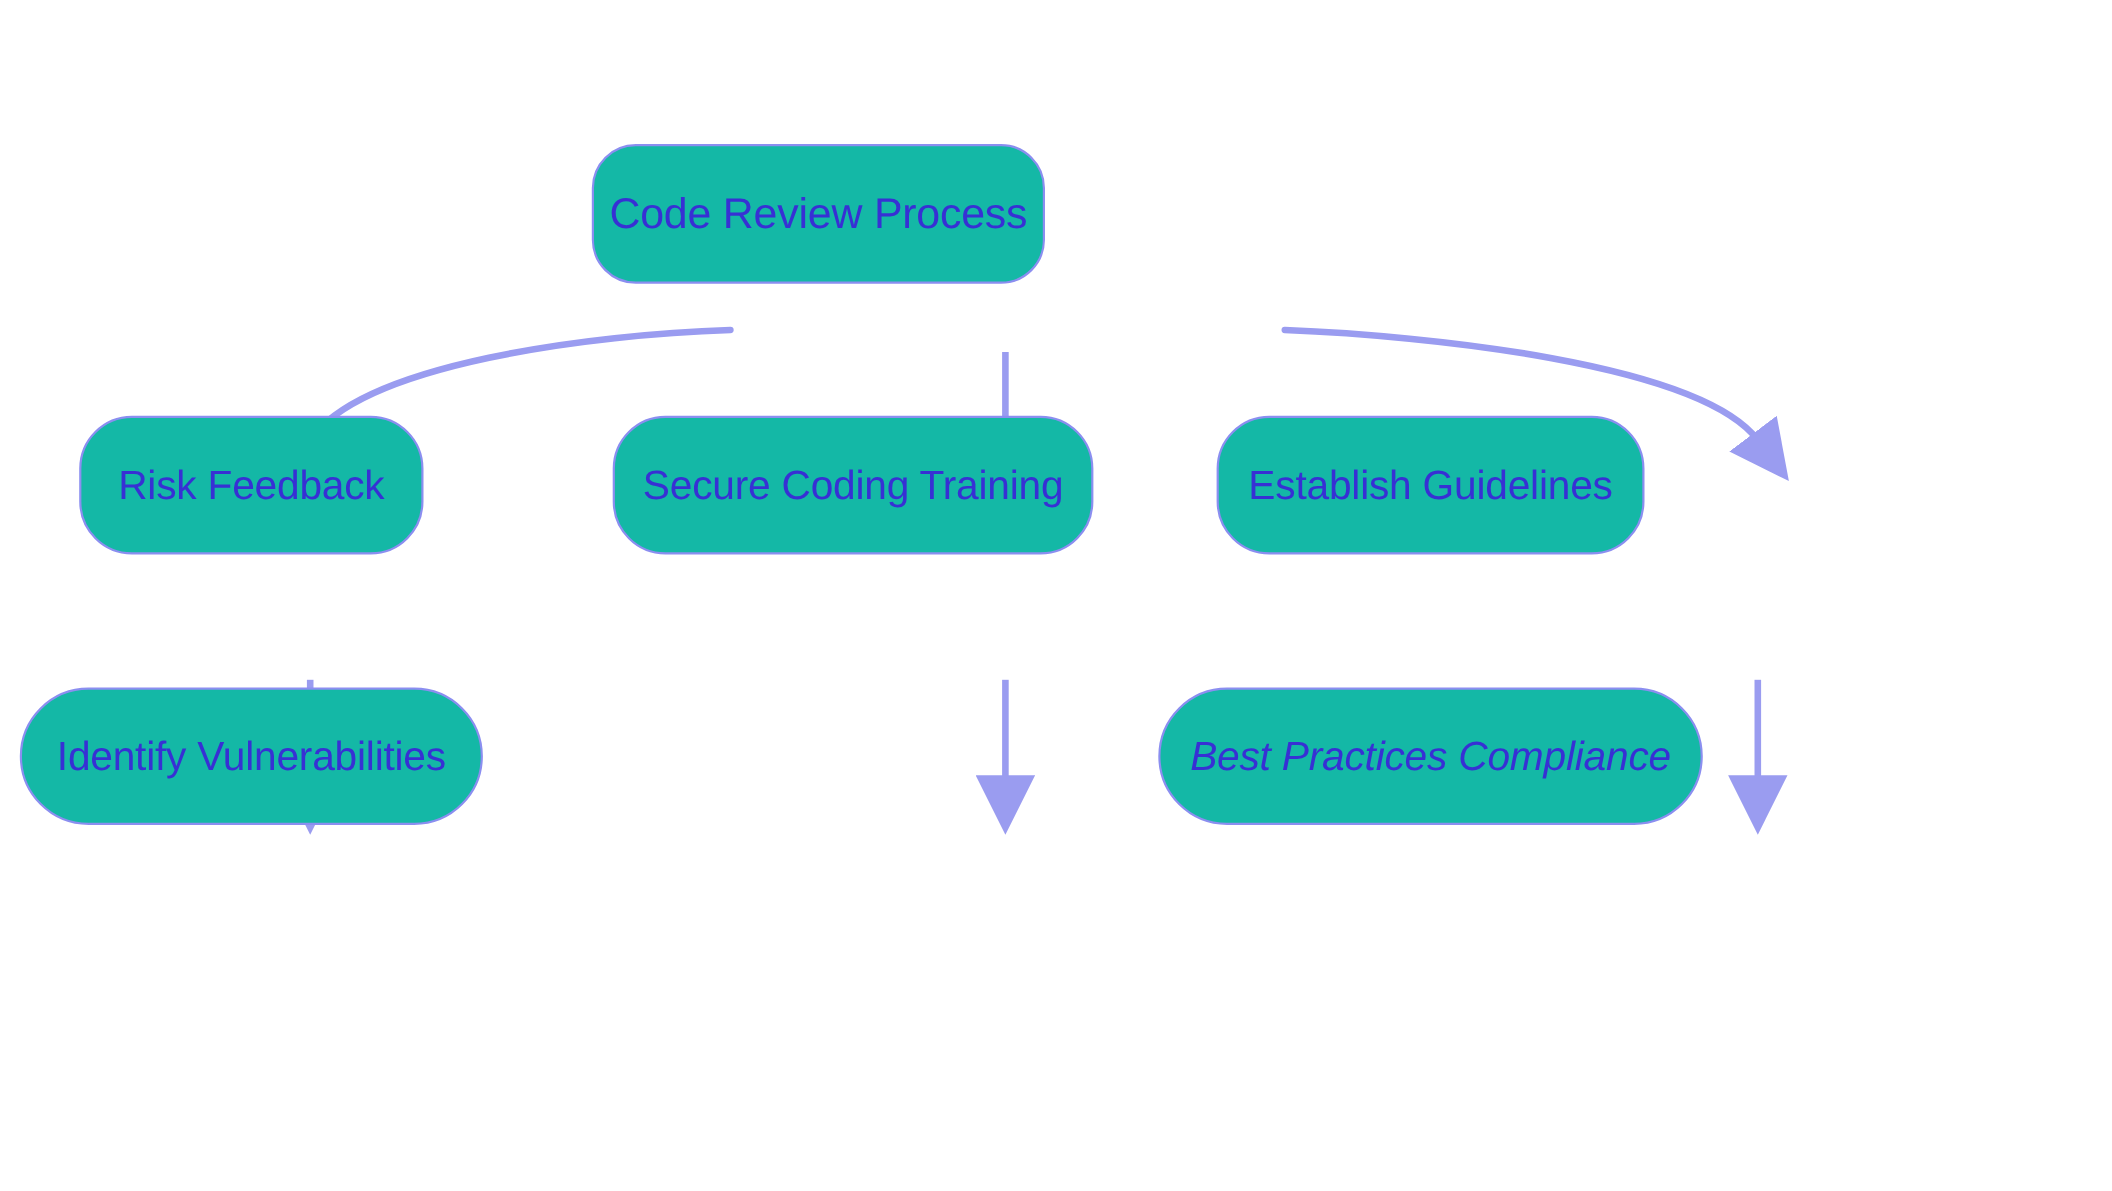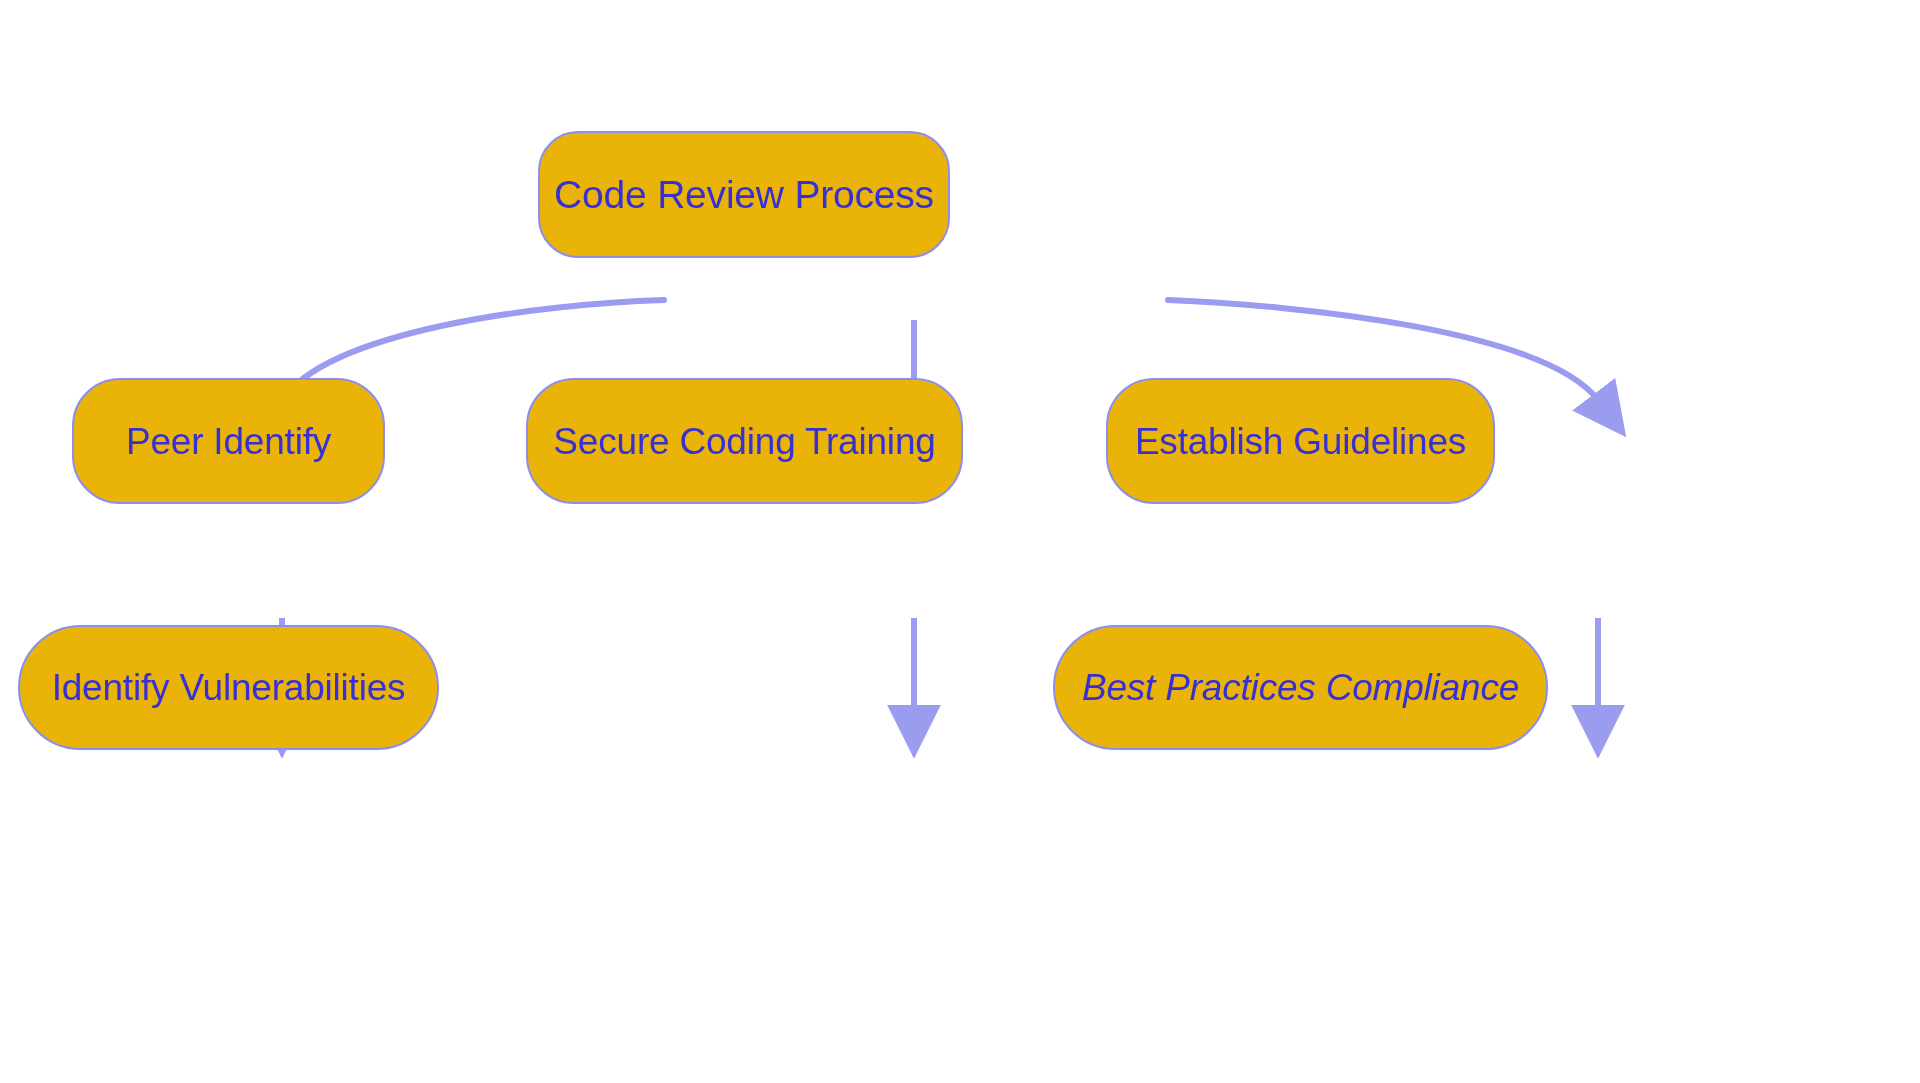--- a/index.html
+++ b/index.html
@@ -27,21 +27,21 @@
     width: 1920px;
     height: 1083px;
     pointer-events: none;
   }
   .node {
     position: absolute;
     box-sizing: border-box;
     display: flex;
     align-items: center;
     justify-content: center;
-    background: #eab308;
+    background: #14b8a6;
     border: 2px solid #8b8ef0;
     z-index: 2;
   }
   .node-label {
     color: #3730d4;
     font-family: "Liberation Sans", sans-serif;
     font-weight: 400;
     white-space: nowrap;
     letter-spacing: -0.2px;
     line-height: 1;
@@ -58,21 +58,21 @@
   #node-root .node-label { font-size: 39px; }
 
   
   .node-mid {
     top: 378px;
     height: 126px;
     border-radius: 48px;
   }
   .node-mid .node-label { font-size: 37px; }
   #node-peer-feedback      { left: 72px;   width: 313px; }
-  #node-secure-coding      { left: 526px;  width: 437px; }
+  #node-secure-coding      { left: 557px;  width: 437px; }
   #node-establish-guidelines { left: 1106px; width: 389px; }
 
   
   .node-bottom {
     top: 625px;
     height: 125px;
     border-radius: 63px;
   }
   .node-bottom .node-label { font-size: 37px; }
   #node-identify-vulnerabilities { left: 18px;   width: 421px; }
@@ -102,21 +102,21 @@
     <path d="M 914 618 L 914 712" fill="none" stroke="#9a9cf0" stroke-width="6" stroke-linecap="butt" marker-end="url(#arrowhead)"></path>
 
     <path d="M 1598 618 L 1598 712" fill="none" stroke="#9a9cf0" stroke-width="6" stroke-linecap="butt" marker-end="url(#arrowhead)"></path>
   </svg>
 
   <div class="node" id="node-root">
     <span class="node-label">Code Review Process</span>
   </div>
 
   <div class="node node-mid" id="node-peer-feedback">
-    <span class="node-label">Peer Identify</span>
+    <span class="node-label">Risk Feedback</span>
   </div>
 
   <div class="node node-mid" id="node-secure-coding">
     <span class="node-label">Secure Coding Training</span>
   </div>
 
   <div class="node node-mid" id="node-establish-guidelines">
     <span class="node-label">Establish Guidelines</span>
   </div>
 

